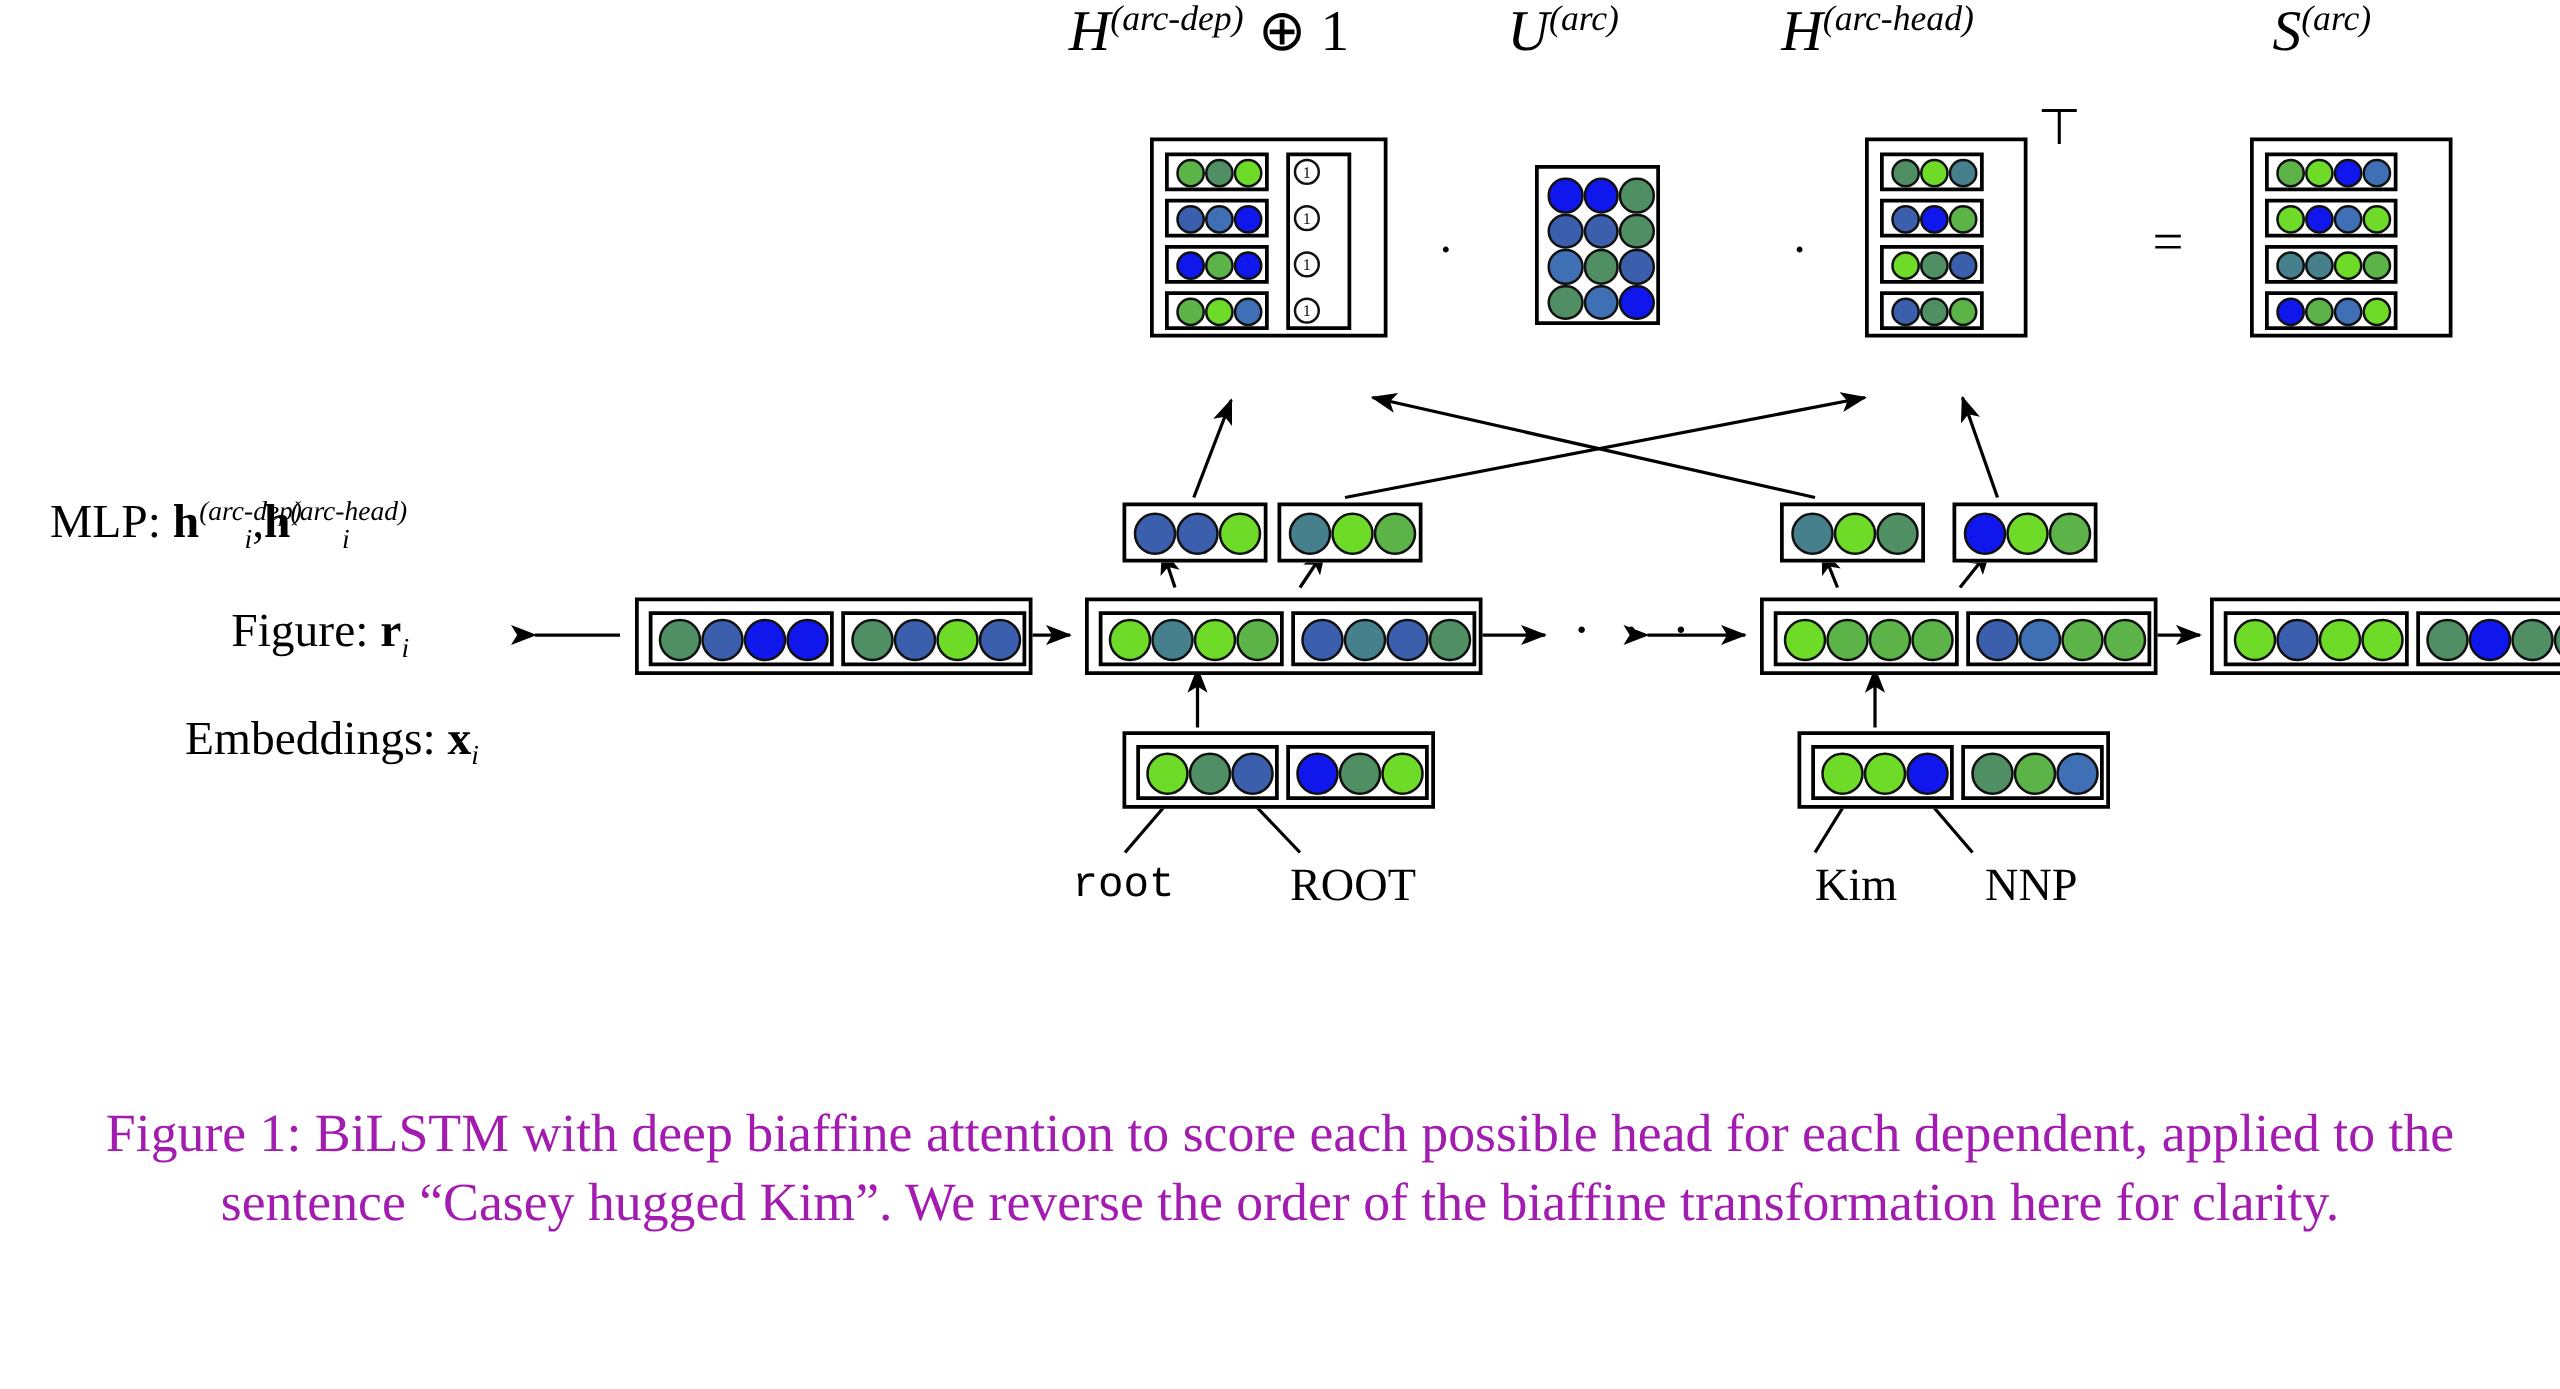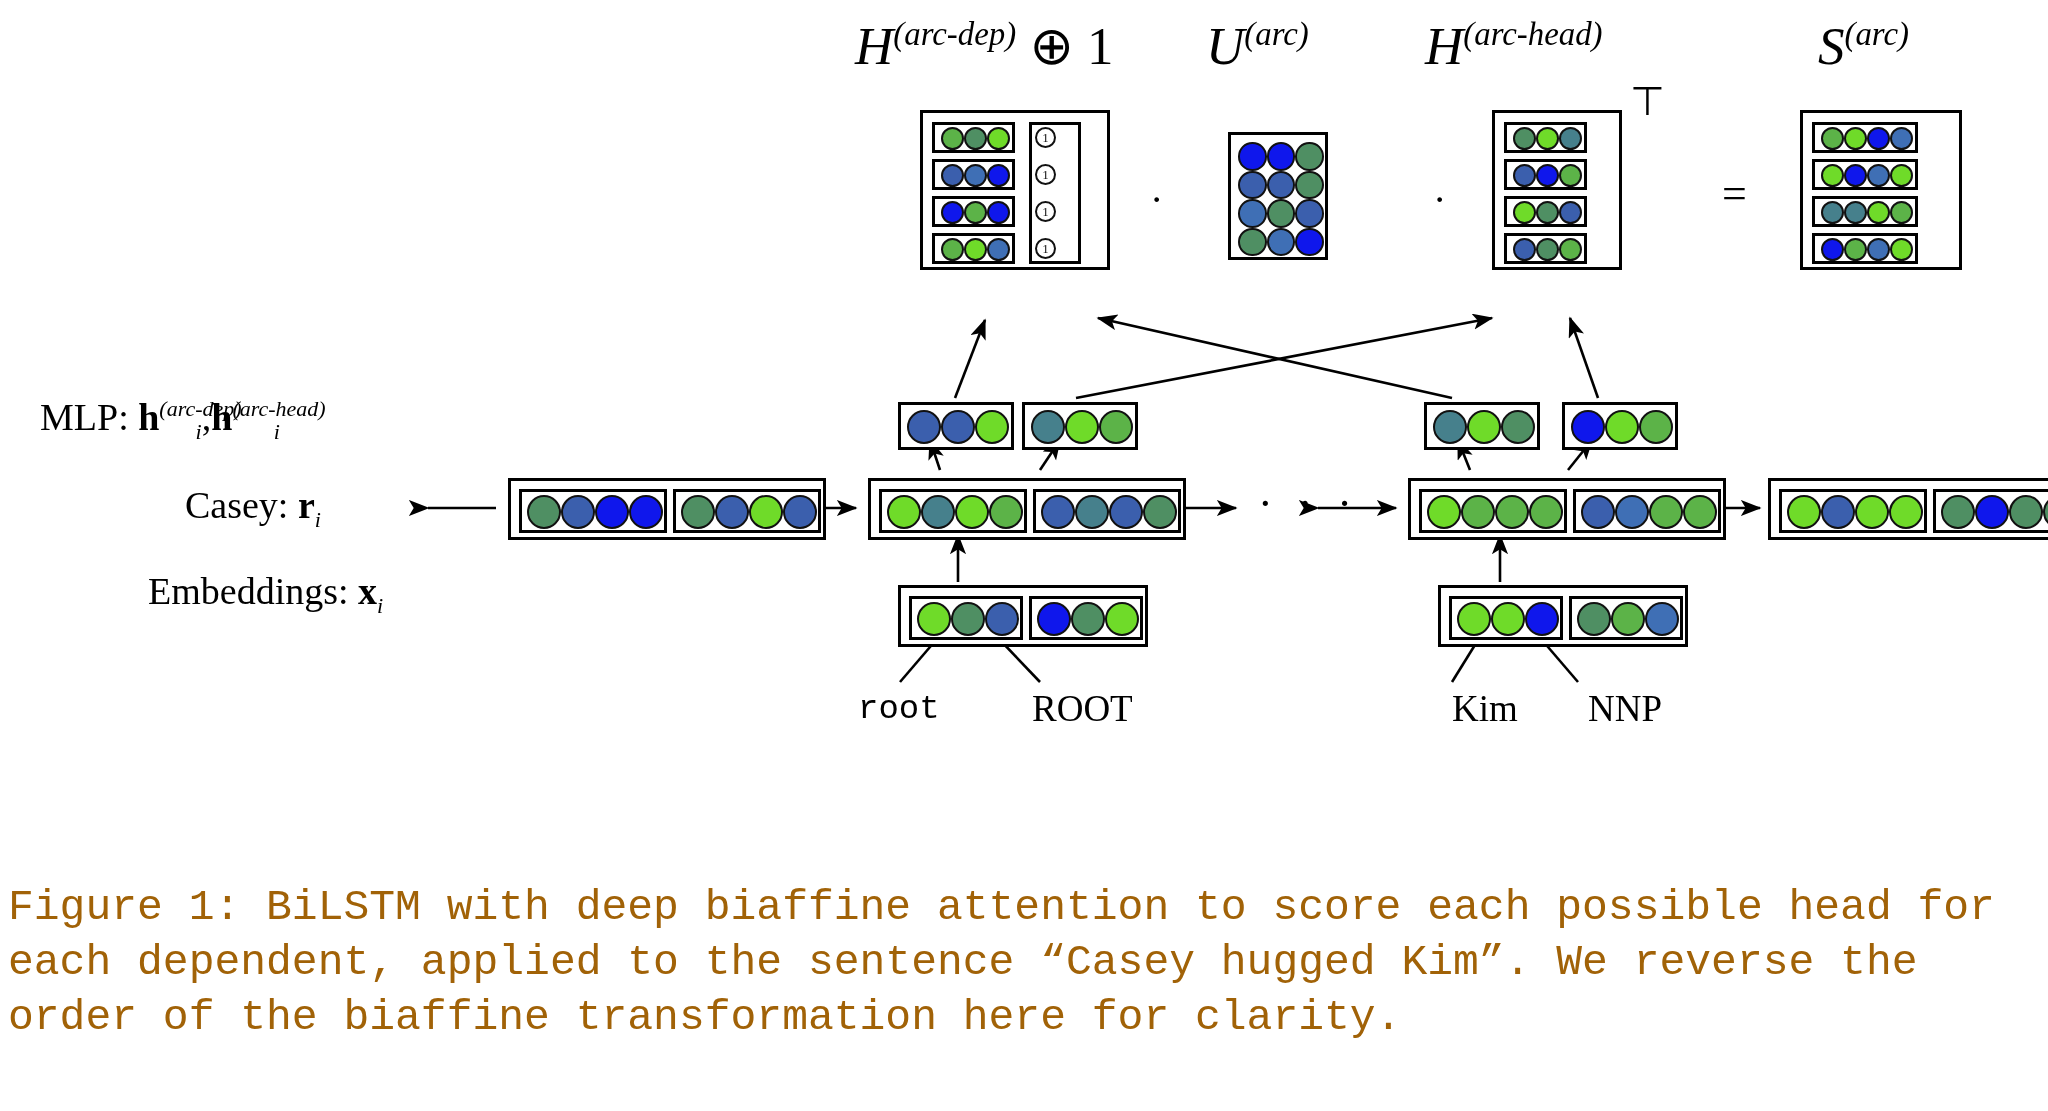--- a/index.html
+++ b/index.html
@@ -32,22 +32,22 @@
   }
   .mathlabel .sup {
     font-size: 0.62em;
     vertical-align: super;
     font-style: italic;
   }
   .upright { font-style: normal; }
   .bold-up { font-style: normal; font-weight: bold; }
 
   .toplabel {
-    font-size: 53px;
-    top: 18px;
+    font-size: 46px;
+    top: 2px;
   }
 
   .leftlabel {
     position: absolute;
     font-family: "Liberation Serif", serif;
     font-size: 38px;
     white-space: nowrap;
     line-height: 1;
     text-align: right;
   }
@@ -112,25 +112,25 @@
     height: 1111px;
     pointer-events: none;
   }
 
   
   #caption {
     position: absolute;
     left: 8px;
     top: 880px;
     width: 2032px;
-    font-family: Liberation Mono, monospace;
+    font-family: Liberation Serif, serif;
     font-size: 43px;
     line-height: 1.28;
-    color: #a16207;
-    text-align: left;
+    color: #a21caf;
+    text-align: center;
   }
   .dots {
     position: absolute;
     font-size: 44px;
     letter-spacing: 7px;
     font-family: "Liberation Serif", serif;
   }
   .transpose {
     position: absolute;
     font-family: "Liberation Serif", serif;
@@ -204,21 +204,21 @@
   <div class="opsym" style="left:1722px; top:172px; font-size:44px;">=</div>
   <div class="transpose" style="left:1630px; top:78px;">⊤</div>
   <div class="dots" style="left:1258px; top:478px;">· · ·</div>
 
   <div class="leftlabel" style="left:40px; top:398px;">
     <span class="upright">MLP:</span>
     <span class="bold-up" style="font-weight:bold;">h</span><span class="sup" style="font-size:22px;vertical-align:super;font-style:italic;">(arc-dep)</span><span class="sub" style="font-size:22px;vertical-align:sub;font-style:italic;margin-left:-46px;">i</span><span class="upright">,</span><span class="bold-up" style="font-weight:bold;">h</span><span class="sup" style="font-size:22px;vertical-align:super;font-style:italic;">(arc-head)</span><span class="sub" style="font-size:22px;vertical-align:sub;font-style:italic;margin-left:-52px;">i</span>
   </div>
 
   <div class="leftlabel" style="left:185px; top:486px;">
-    <span class="upright">Casey:</span>
+    <span class="upright">Figure:</span>
     <span style="font-weight:bold;font-style:normal;">r</span><span class="sub" style="font-size:22px;vertical-align:sub;font-style:italic;">i</span>
   </div>
 
   <div class="leftlabel" style="left:148px; top:572px;">
     <span class="upright">Embeddings:</span>
     <span style="font-weight:bold;font-style:normal;">x</span><span class="sub" style="font-size:22px;vertical-align:sub;font-style:italic;">i</span>
   </div>
 
   <div class="wordlabel mono" style="left:858px; top:692px;">root</div>
   <div class="wordlabel" style="left:1032px; top:690px;">ROOT</div>

